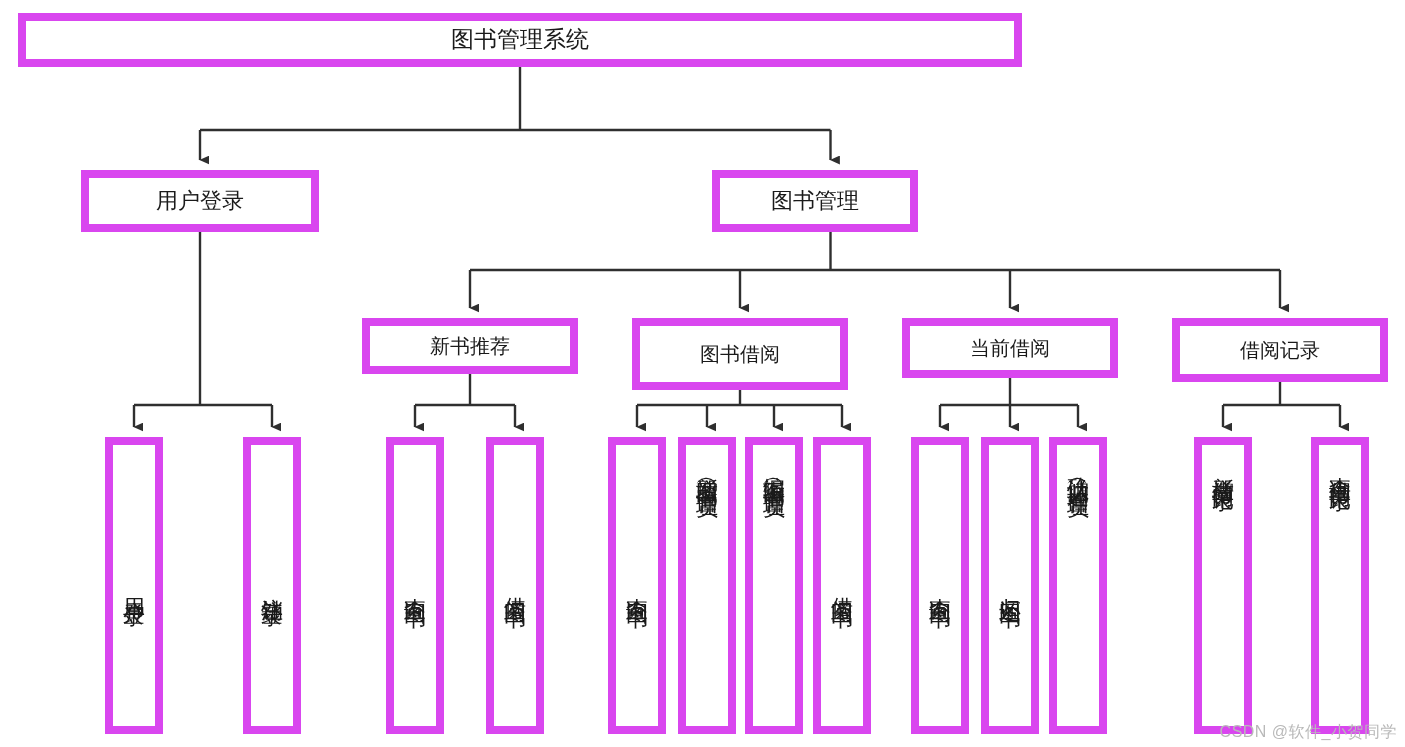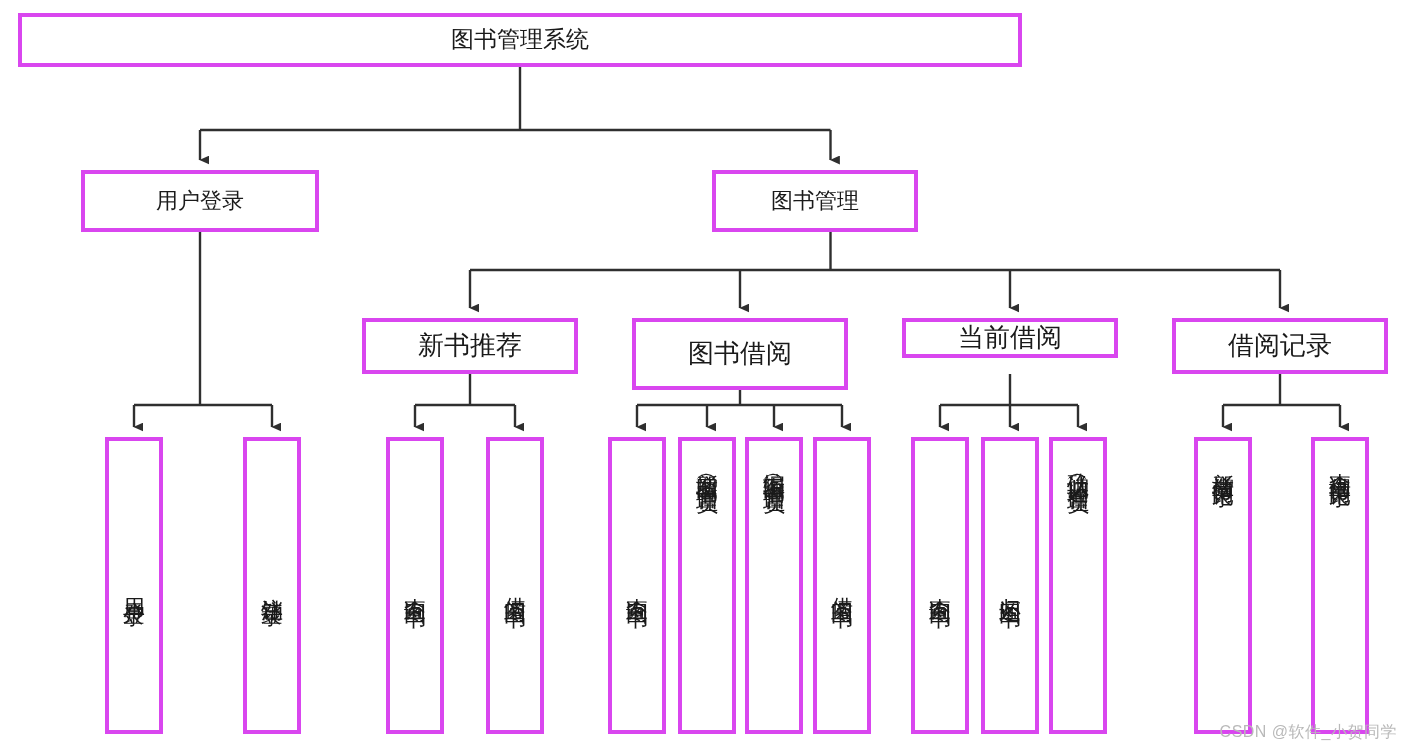--- a/index.html
+++ b/index.html
@@ -23,35 +23,35 @@
     left: 0;
     top: 0;
     width: 1405px;
     height: 747px;
     pointer-events: none;
   }
   .node {
     position: absolute;
     box-sizing: border-box;
     background: #ffffff;
-    border: 4px solid #d946ef;
+    border: 8px solid #d946ef;
     display: flex;
     align-items: center;
     justify-content: center;
     color: #1a1a1a;
     line-height: 1.12;
   }
   .node.level-0 {
     font-size: 23px;
   }
   .node.level-1 {
     font-size: 22px;
   }
   .node.level-2 {
-    font-size: 26px;
+    font-size: 20px;
   }
   .node.leaf {
     font-size: 22px;
     align-items: flex-start;
     justify-content: center;
     padding-top: 14px;
   }
   .node.leaf .vtext {
     writing-mode: vertical-rl;
     text-orientation: upright;
@@ -129,24 +129,24 @@
       </div>
       <div class="node level-1" style="left: 712px; top: 170px; width: 206px; height: 62px;">
         <span>图书管理</span>
       </div>
       <div class="node level-2" style="left: 362px; top: 318px; width: 216px; height: 56px;">
         <span>新书推荐</span>
       </div>
       <div class="node level-2" style="left: 632px; top: 318px; width: 216px; height: 72px;">
         <span>图书借阅</span>
       </div>
-      <div class="node level-2" style="left: 902px; top: 318px; width: 216px; height: 40px;">
+      <div class="node level-2" style="left: 902px; top: 318px; width: 216px; height: 60px;">
         <span>当前借阅</span>
       </div>
-      <div class="node level-2" style="left: 1172px; top: 318px; width: 216px; height: 56px;">
+      <div class="node level-2" style="left: 1172px; top: 318px; width: 216px; height: 64px;">
         <span>借阅记录</span>
       </div>
       <div class="node leaf leaf-short" style="left: 105px; top: 437px; width: 58px; height: 297px;">
         <span class="vtext">用户登录</span>
       </div>
       <div class="node leaf leaf-short" style="left: 243px; top: 437px; width: 58px; height: 297px;">
         <span class="vtext">注销登录</span>
       </div>
       <div class="node leaf leaf-short" style="left: 386px; top: 437px; width: 58px; height: 297px;">
         <span class="vtext">查询图书</span>

